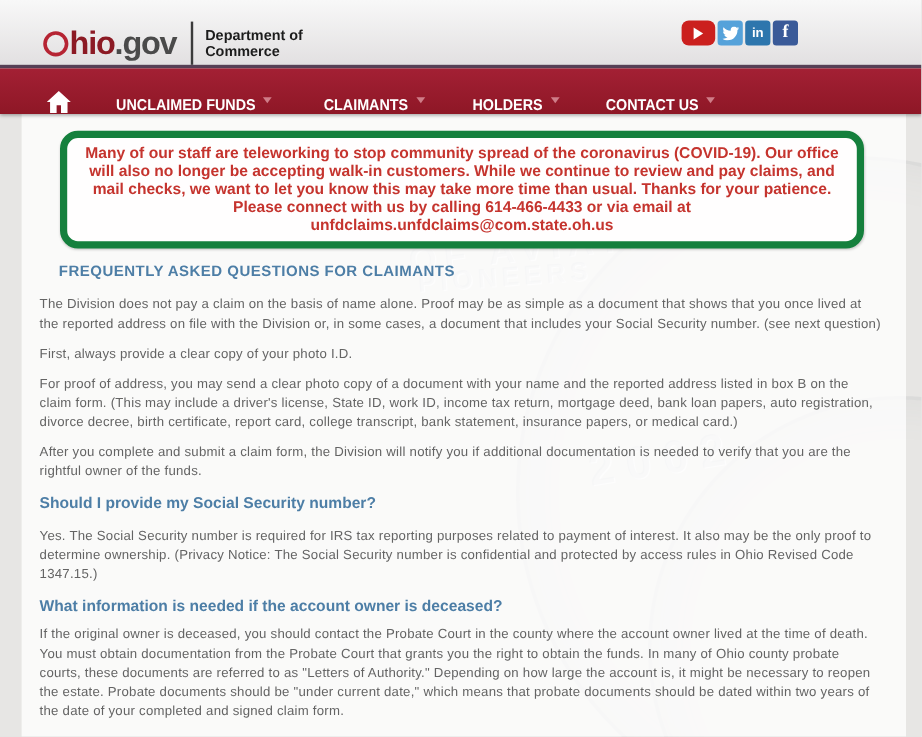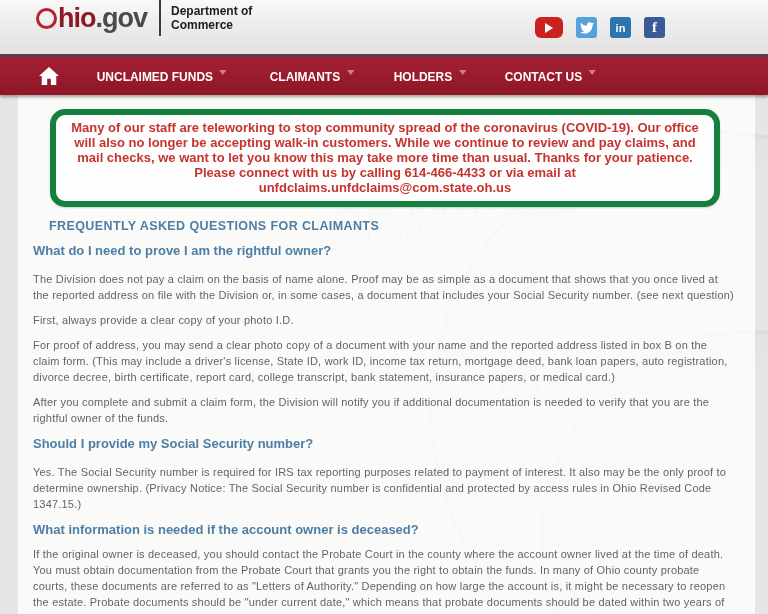--- a/index.html
+++ b/index.html
@@ -18,51 +18,51 @@
   .wm-text {
     position:absolute; font-weight:bold; color:rgba(150,158,168,.20);
     text-shadow: 1px 1px 0 rgba(255,255,255,.55);
     letter-spacing:6px; white-space:nowrap;
   }
 
   
   .site-header {
     position:relative; height:57px;
     background:linear-gradient(#f8f8f8, #e2e0e1);
-    display:flex; align-items:flex-start; z-index:3;
+    display:flex; align-items:flex-end; z-index:3;
     border-bottom:3px solid #564055;
   }
   .logo-group { display:flex; align-items:center; margin-left:36px; }
   .logo-word { font-size:27px; font-weight:bold; letter-spacing:-1px; display:flex; align-items:center; }
   .logo-o {
     display:inline-block; width:21px; height:21px; border:3px solid #b62433;
     border-radius:50%; margin-right:1px;
   }
   .logo-hio { color:#8c1a24; }
   .logo-gov { color:#4a4a4a; }
   .logo-divider { width:2px; height:36px; background:#3b3b3b; margin:0 10px 0 12px; }
   .dept-text { font-size:12px; font-weight:bold; color:#1c1c1c; line-height:14px; }
 
-  .social-group { position:absolute; right:103px; top:17px; display:flex; gap:13px; }
+  .social-group { position:absolute; right:103px; top:17px; display:flex; gap:2px; }
   .social-icon {
     width:21px; height:21px; border-radius:3px; color:#fff;
     display:flex; align-items:center; justify-content:center;
     font-weight:bold; font-size:12px; cursor:pointer;
   }
   .social-icon.youtube { width:28px; border-radius:6px; background:#cb201e; }
   .yt-play { width:0; height:0; border-left:8px solid #fff; border-top:5px solid transparent; border-bottom:5px solid transparent; }
   .social-icon.twitter { background:#55a2da; }
   .social-icon.linkedin { background:#2d76ad; font-size:11px; }
   .social-icon.facebook { background:#3a5a98; font-family:"Liberation Serif", serif; font-size:15px; }
 
   
   .main-nav {
     position:relative; height:38px; background:#9a1c2e;
     background:linear-gradient(#a32034, #8e1726);
-    display:flex; align-items:center; z-index:3;
+    display:flex; align-items:flex-end; z-index:3;
     box-shadow:0 2px 3px rgba(0,0,0,.35);
   }
   .nav-home { margin-left:38px; margin-right:22px; display:flex; align-items:center; cursor:pointer; }
   .nav-item {
     display:flex; align-items:flex-start; color:#fff; font-weight:bold;
     font-size:13px; letter-spacing:0px; padding:0 16px; cursor:pointer;
     text-transform:uppercase; transform:scaleX(.92); transform-origin:left;
   }
   .nav-caret {
     width:0; height:0; border-left:4px solid transparent; border-right:4px solid transparent;
@@ -158,21 +158,20 @@
       <span class="nav-caret"></span>
     </span>
   </nav>
 
   <main class="content">
 
     <div class="alert-box">Many of our staff are teleworking to stop community spread of the coronavirus (COVID-19). Our office will also no longer be accepting walk-in customers. While we continue to review and pay claims, and mail checks, we want to let you know this may take more time than usual. Thanks for your patience. Please connect with us by calling 614-466-4433 or via email at unfdclaims.unfdclaims@com.state.oh.us</div>
 
     <h1 class="faq-title">FREQUENTLY ASKED QUESTIONS FOR CLAIMANTS</h1>
 
-    <h2 class="question">What do I need to prove I am the rightful owner?</h2>
     <p class="para">The Division does not pay a claim on the basis of name alone. Proof may be as simple as a document that shows that you once lived at the reported address on file with the Division or, in some cases, a document that includes your Social Security number. (see next question)</p>
     <p class="para" style="margin-top:9px;">First, always provide a clear copy of your photo I.D.</p>
     <p class="para" style="margin-top:9px;">For proof of address, you may send a clear photo copy of a document with your name and the reported address listed in box B on the claim form. (This may include a driver's license, State ID, work ID, income tax return, mortgage deed, bank loan papers, auto registration, divorce decree, birth certificate, report card, college transcript, bank statement, insurance papers, or medical card.)</p>
     <p class="para" style="margin-top:9px;">After you complete and submit a claim form, the Division will notify you if additional documentation is needed to verify that you are the rightful owner of the funds.</p>
 
     <h2 class="question">Should I provide my Social Security number?</h2>
     <p class="para">Yes. The Social Security number is required for IRS tax reporting purposes related to payment of interest. It also may be the only proof to determine ownership. (Privacy Notice: The Social Security number is confidential and protected by access rules in Ohio Revised Code 1347.15.)</p>
 
     <h2 class="question">What information is needed if the account owner is deceased?</h2>
     <p class="para" style="margin-top:9px;">If the original owner is deceased, you should contact the Probate Court in the county where the account owner lived at the time of death. You must obtain documentation from the Probate Court that grants you the right to obtain the funds. In many of Ohio county probate courts, these documents are referred to as "Letters of Authority." Depending on how large the account is, it might be necessary to reopen the estate. Probate documents should be "under current date," which means that probate documents should be dated within two years of the date of your completed and signed claim form.</p>

